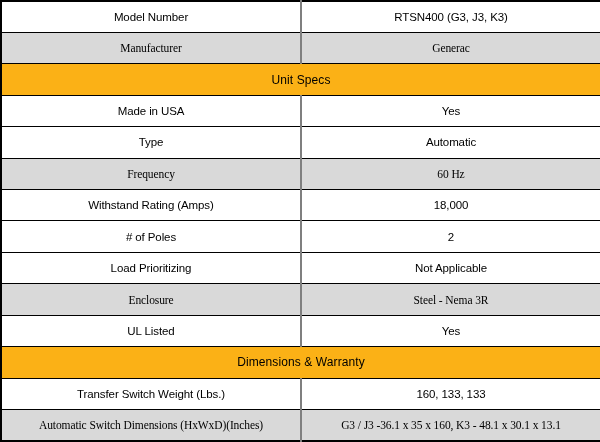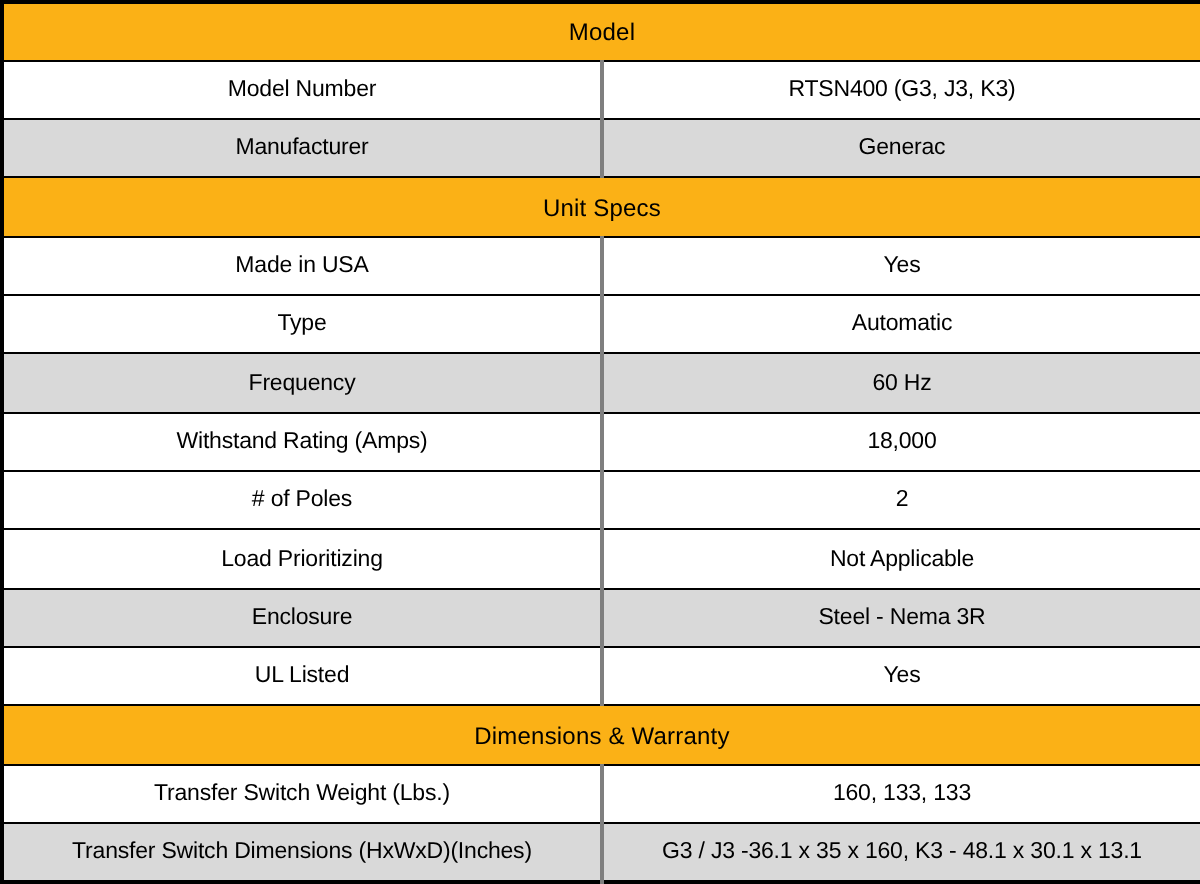--- a/index.html
+++ b/index.html
@@ -53,35 +53,33 @@
   td.label-cell{
     text-align:center;
     padding-left:5px;
     border-right:2px solid var(--divider);
   }
   td.value-cell{
     text-align:center;
   }
   tr.alt td{
     background:var(--alt-row-bg);
+    font-family:Liberation Serif, serif;
   }
 </style>
 </head>
 <body>
 
 <div class="page">
   <table class="spec-table">
     <colgroup>
       <col style="width:300px">
       <col style="width:300px">
     </colgroup>
     <tbody>
-        <tr>
-          <th class="section-header-cell" colspan="2">Model</th>
-        </tr>
         <tr class="">
           <td class="label-cell">Model Number</td>
           <td class="value-cell">RTSN400 (G3, J3, K3)</td>
         </tr>
         <tr class="alt">
           <td class="label-cell">Manufacturer</td>
           <td class="value-cell">Generac</td>
         </tr>
         <tr>
           <th class="section-header-cell" colspan="2">Unit Specs</th>
@@ -119,18 +117,18 @@
           <td class="value-cell">Yes</td>
         </tr>
         <tr>
           <th class="section-header-cell" colspan="2">Dimensions &amp; Warranty</th>
         </tr>
         <tr class="">
           <td class="label-cell">Transfer Switch Weight (Lbs.)</td>
           <td class="value-cell">160, 133, 133</td>
         </tr>
         <tr class="alt">
-          <td class="label-cell">Transfer Switch Dimensions (HxWxD)(Inches)</td>
+          <td class="label-cell">Automatic Switch Dimensions (HxWxD)(Inches)</td>
           <td class="value-cell">G3 / J3 -36.1 x 35 x 160,  K3 - 48.1 x 30.1 x 13.1</td>
         </tr>
       </tbody>
   </table>
 </div>
 
 </body></html>

